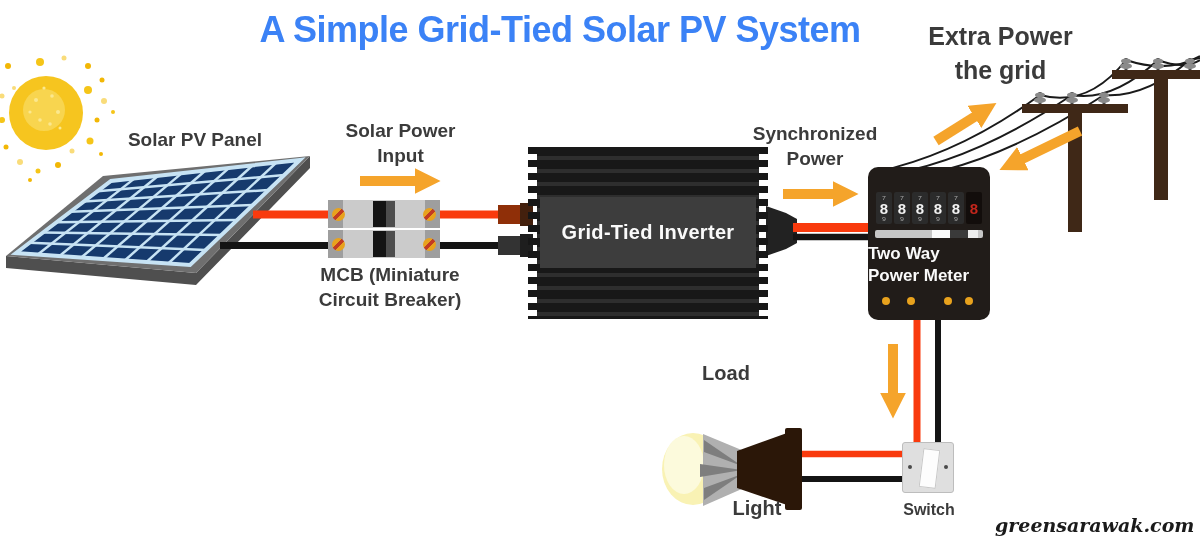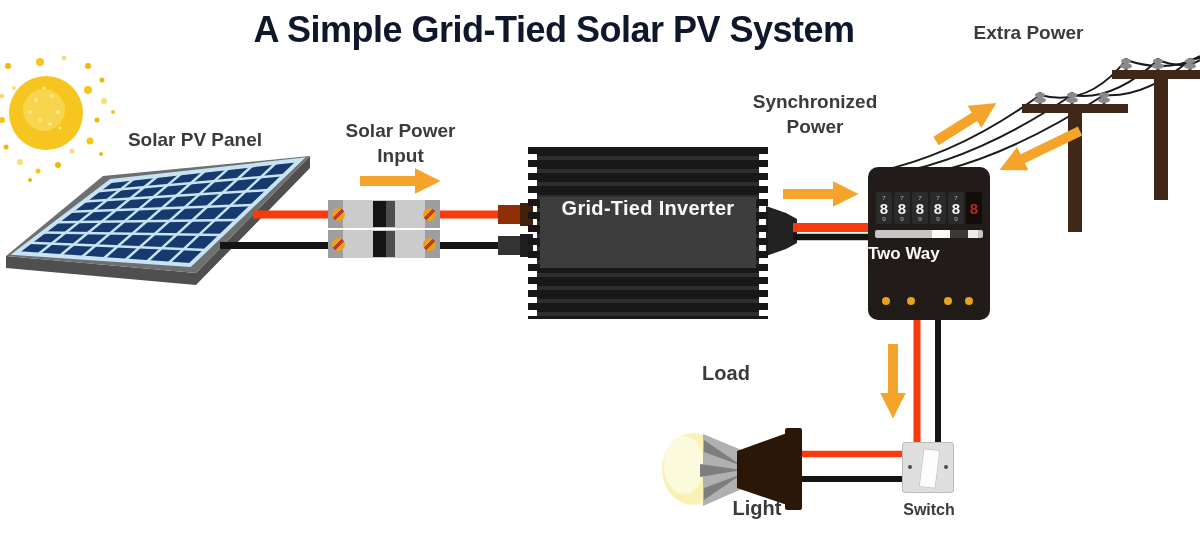--- a/index.html
+++ b/index.html
@@ -3,41 +3,41 @@
 <meta charset="utf-8">
 <style>
   html,body{margin:0;padding:0;background:#fff;}
   .canvas{position:relative;width:1200px;height:544px;background:#ffffff;overflow:hidden;
           font-family:"Liberation Sans",sans-serif;}
   .scene{position:absolute;left:0;top:0;width:1200px;height:544px;z-index:1;}
   .comp{position:absolute;z-index:2;}
   .lbl{position:absolute;z-index:3;font-weight:700;color:#3B3B3B;text-align:center;line-height:1.34;}
 
   
-  .title{left:144px;top:6px;width:820px;font-size:36px;letter-spacing:-0.5px;color:#0f172a;}
+  .title{left:150px;top:6px;width:820px;font-size:36px;letter-spacing:-0.5px;color:#3b82f6;}
 
   
   .mcb{left:328px;width:112px;height:28px;background:#CBCBCB;}
   .mcb .cap{position:absolute;top:0;width:15px;height:100%;background:#9E9E9E;}
   .mcb .cap.l{left:0;} .mcb .cap.r{right:0;}
   .mcb .screw{position:absolute;top:50%;width:13px;height:13px;margin-top:-6.5px;border-radius:50%;
     background:linear-gradient(135deg, rgba(0,0,0,0) 40%, #C23B22 40%, #C23B22 58%, rgba(0,0,0,0) 58%), #E8A21D;}
   .mcb .screw.l{left:4px;} .mcb .screw.r{right:4px;}
   .mcb .toggle{position:absolute;left:50%;top:1px;width:22px;height:26px;margin-left:-11px;
     background:linear-gradient(90deg,#141414 0 60%,#4D4D4D 60%);}
 
   
   .inverter{left:528px;top:147px;width:240px;height:172px;}
   .inv-fin{position:absolute;top:0;width:9px;height:100%;
     background:repeating-linear-gradient(180deg,#171717 0 7px,rgba(0,0,0,0) 7px 13px);}
   .inv-fin.l{left:0;} .inv-fin.r{right:0;}
   .inv-body{position:absolute;left:9px;right:9px;top:0;bottom:0;
     background:repeating-linear-gradient(180deg,#181818 0 9px,#2E2E2E 9px 13px);}
   .inv-plate{position:absolute;left:3px;right:3px;top:50px;height:71px;background:#3D3D3D;
-    display:flex;align-items:flex-start;justify-content:center;}
+    display:flex;align-items:center;justify-content:center;}
   .inv-plate .txt{color:#FAFAFA;font-weight:700;font-size:20px;letter-spacing:.3px;}
 
   
   .meter{left:868px;top:167px;width:122px;height:153px;background:#211C19;border-radius:10px;}
   .dials{position:absolute;left:0;right:0;top:25px;display:flex;gap:2px;justify-content:center;}
   .dial{width:16px;height:32px;background:#2B2B2B;border-radius:2px;display:flex;flex-direction:column;
         align-items:center;justify-content:center;color:#F2F2F2;}
   .dial .mini{font-size:7px;line-height:6px;color:#A9A9A9;transform:scaleY(.85);}
   .dial .big{font-size:15px;line-height:15px;font-weight:700;}
   .dial.red{background:#120D0B;}
@@ -53,22 +53,22 @@
     border-radius:3px;box-sizing:border-box;}
   .rocker{position:absolute;left:18px;top:6px;width:15px;height:37px;background:#FDFDFD;
     border:1px solid #C8C8C8;transform:rotate(7deg);}
   .sdot{position:absolute;top:22px;width:4px;height:4px;border-radius:50%;background:#4A4A4A;}
   .sdot.l{left:5px;} .sdot.r{right:5px;}
 
   
   .lbl-panel{left:125px;top:127px;width:140px;font-size:19px;}
   .lbl-input{left:338px;top:118px;width:125px;font-size:19px;}
   .lbl-mcb{left:315px;top:262px;width:150px;font-size:19px;}
-  .lbl-sync{left:748px;top:89px;width:134px;font-size:19px;}
-  .lbl-extra{left:956px;top:20px;width:145px;font-size:19px;}
+  .lbl-sync{left:748px;top:121px;width:134px;font-size:19px;}
+  .lbl-extra{left:928px;top:20px;width:145px;font-size:25px;}
   .lbl-maingrid{left:1095px;top:199px;width:105px;font-size:19px;}
   .lbl-load{left:691px;top:360px;width:70px;font-size:20px;}
   .lbl-light{left:726px;top:495px;width:62px;font-size:20px;}
   .lbl-switch{left:894px;top:499px;width:70px;font-size:16px;}
   .watermark{left:995px;top:513px;width:170px;text-align:right;font-size:19px;font-style:italic;
     font-weight:700;color:#1A1A1A;font-family:"DejaVu Serif",serif;}
 </style>
 </head>
 <body>
 
@@ -283,20 +283,21 @@
           <span class="big">8</span>
           <span class="mini">9</span>
         </div>
       <div class="dial red">
           <span class="big">8</span>
         </div>
     </div>
     <div class="meter-bar"></div>
     <div class="meter-txt">
       <div>Two Way</div>
+      <div>Power Meter</div>
     </div>
     <div class="meter-dot" style="left:14px;"></div>
     <div class="meter-dot" style="left:39px;"></div>
     <div class="meter-dot" style="left:76px;"></div>
     <div class="meter-dot" style="left:97px;"></div>
   </div>
 
   <div class="comp wswitch">
     <div class="rocker"></div>
     <div class="sdot l"></div>
@@ -305,27 +306,33 @@
 
   <div class="lbl title">A Simple Grid-Tied Solar PV System</div>
 
   <div class="lbl lbl-input">
     <div>Solar Power</div>
     <div>Input</div>
   </div>
 
   <div class="lbl lbl-panel">Solar PV Panel</div>
 
+  <div class="lbl lbl-mcb">
+    <div>MCB (Miniature</div>
+    <div>Circuit Breaker)</div>
+  </div>
 
   <div class="lbl lbl-sync">
     <div>Synchronized</div>
     <div>Power</div>
   </div>
 
   <div class="lbl lbl-extra">
     <div>Extra Power</div>
+    <div>the grid</div>
   </div>
 
   <div class="lbl lbl-load">Load</div>
   <div class="lbl lbl-light">Light</div>
   <div class="lbl lbl-switch">Switch</div>
+  <div class="lbl watermark">greensarawak.com</div>
 
 </div>
 
 </body></html>

